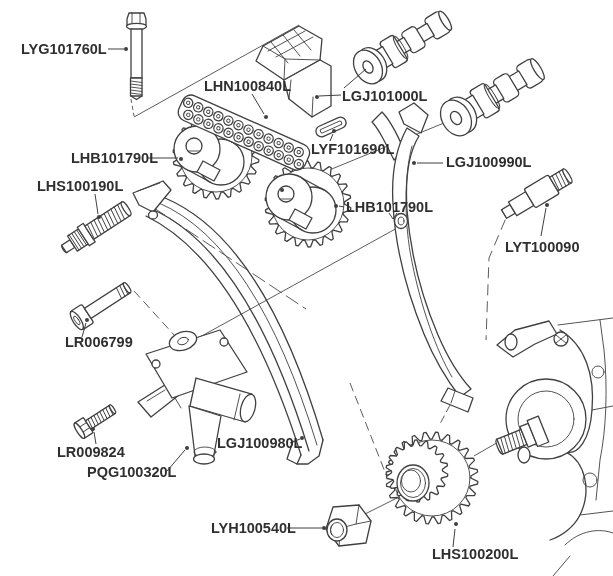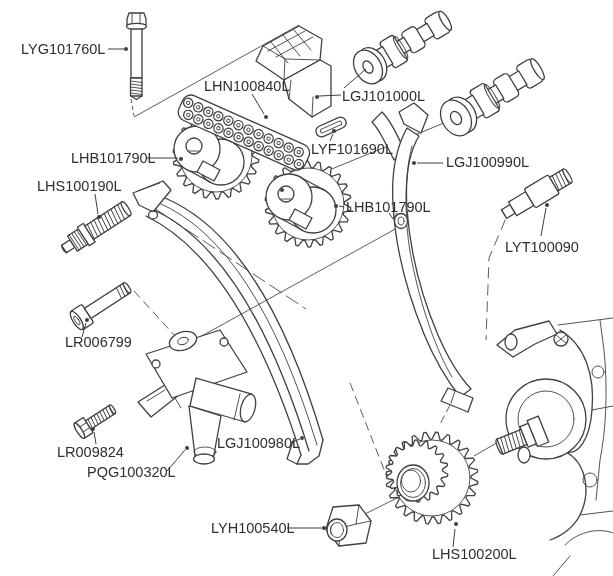--- a/index.html
+++ b/index.html
@@ -1,17 +1,17 @@
 <!DOCTYPE html>
 <html><head>
 <meta charset="utf-8">
 <style>
   html,body{margin:0;padding:0;background:#fff;}
   .stage{position:relative;width:613px;height:576px;background:#ffffff;overflow:hidden;
-         font-family:"Liberation Sans",sans-serif;}
+         font-family:"Liberation Sans",sans-serif;font-weight:bold;}
   svg{display:block;}
   .ln{fill:none;stroke:#404040;stroke-width:1.3;stroke-linejoin:round;stroke-linecap:round;}
   .pw{fill:#ffffff;stroke:#404040;stroke-width:1.3;stroke-linejoin:round;stroke-linecap:round;}
   .thin{stroke-width:0.9;}
   .axl{fill:none;stroke:#4a4a4a;stroke-width:0.9;}
   .ldr{fill:none;stroke:#3f3f3f;stroke-width:1;}
   .dot{fill:#3f3f3f;stroke:none;}
   text.lbl{font-family:"Liberation Sans",sans-serif;font-size:14.5px;fill:#2f2f2f;}
 </style>
 </head>

